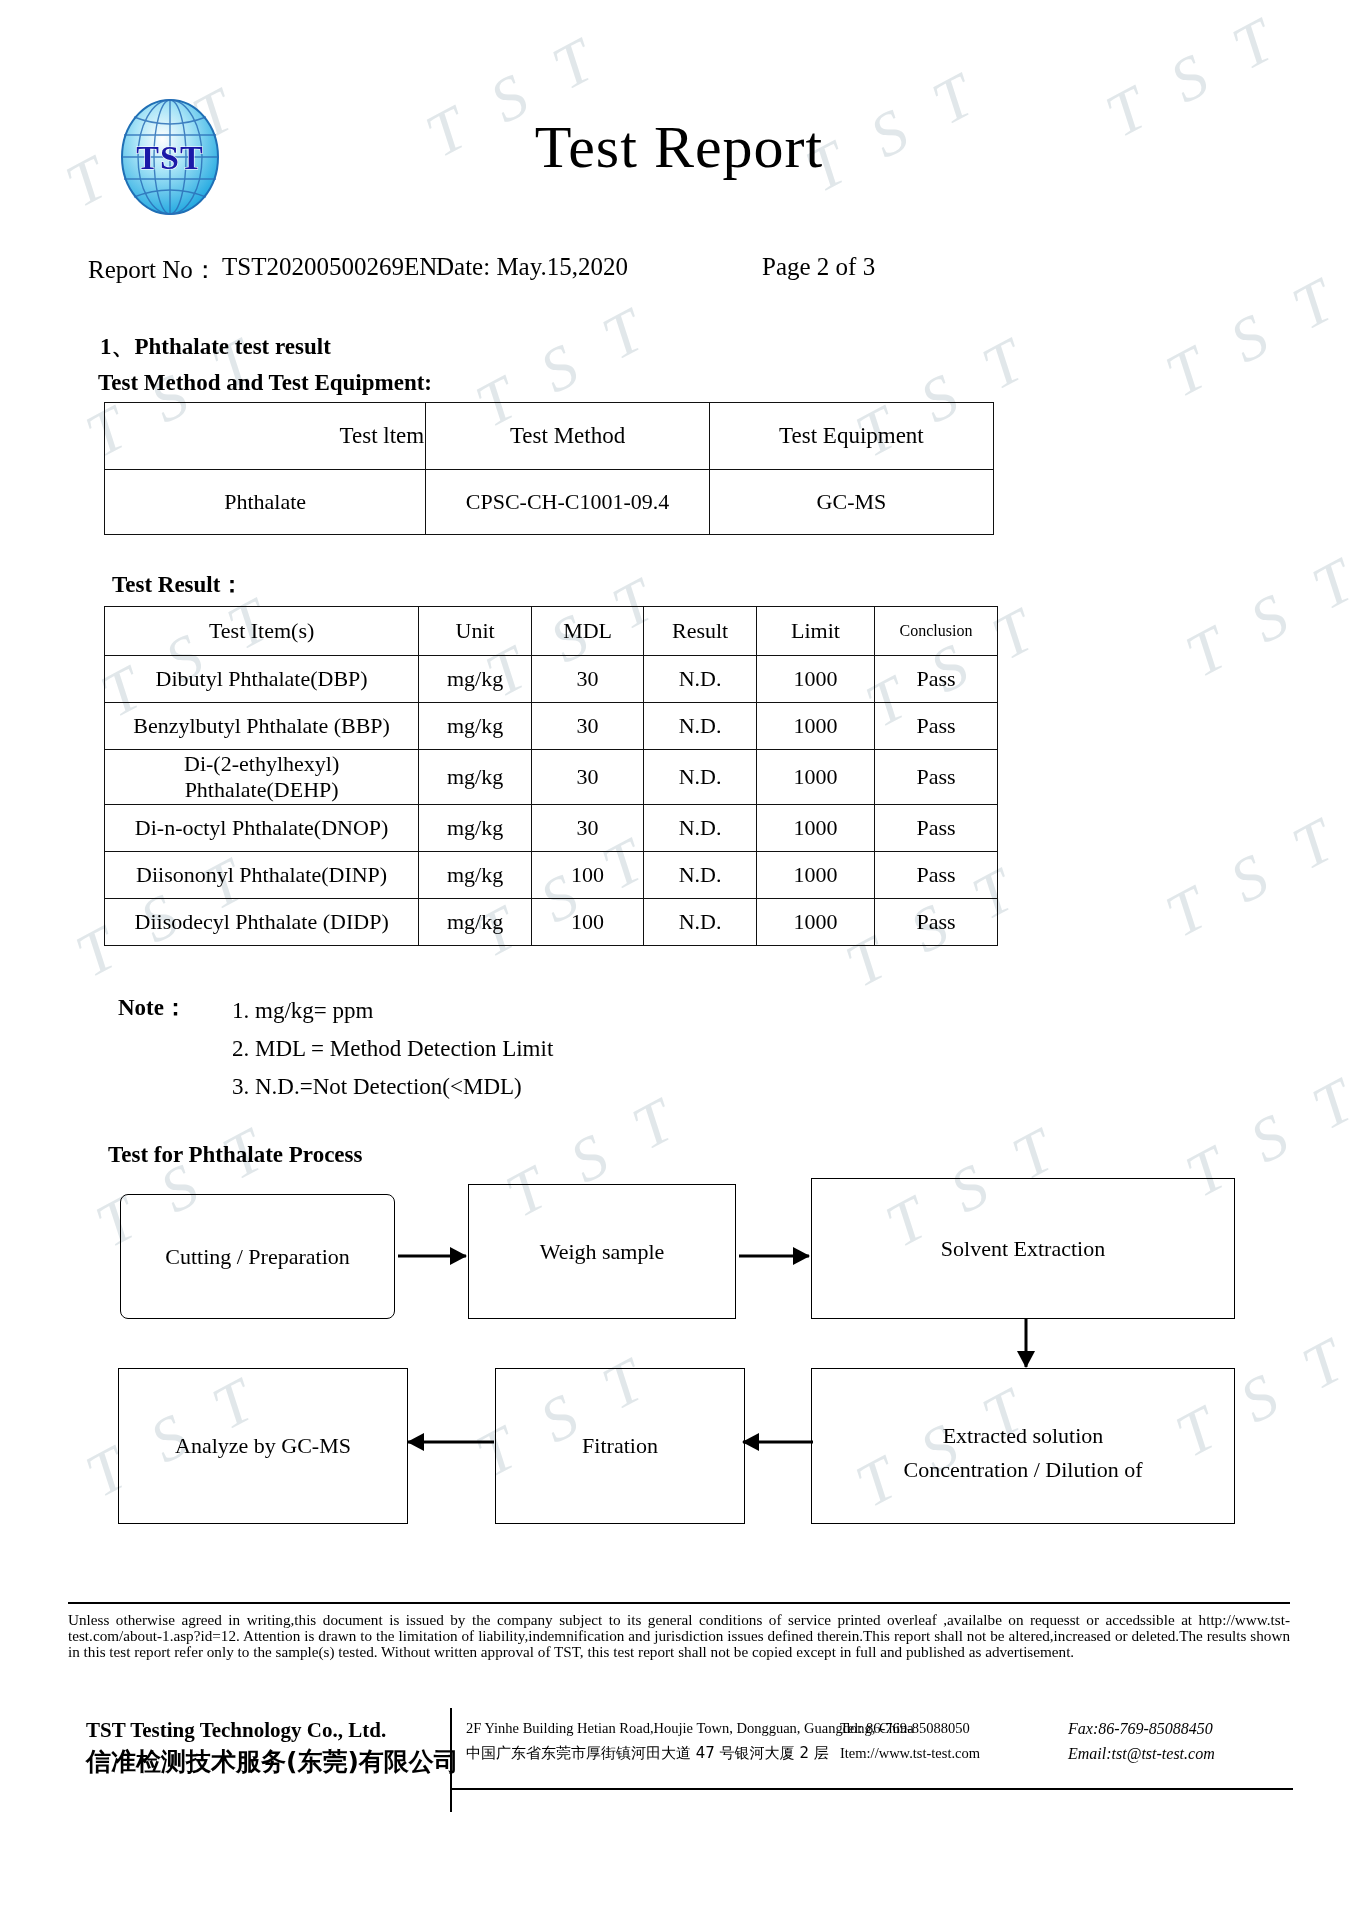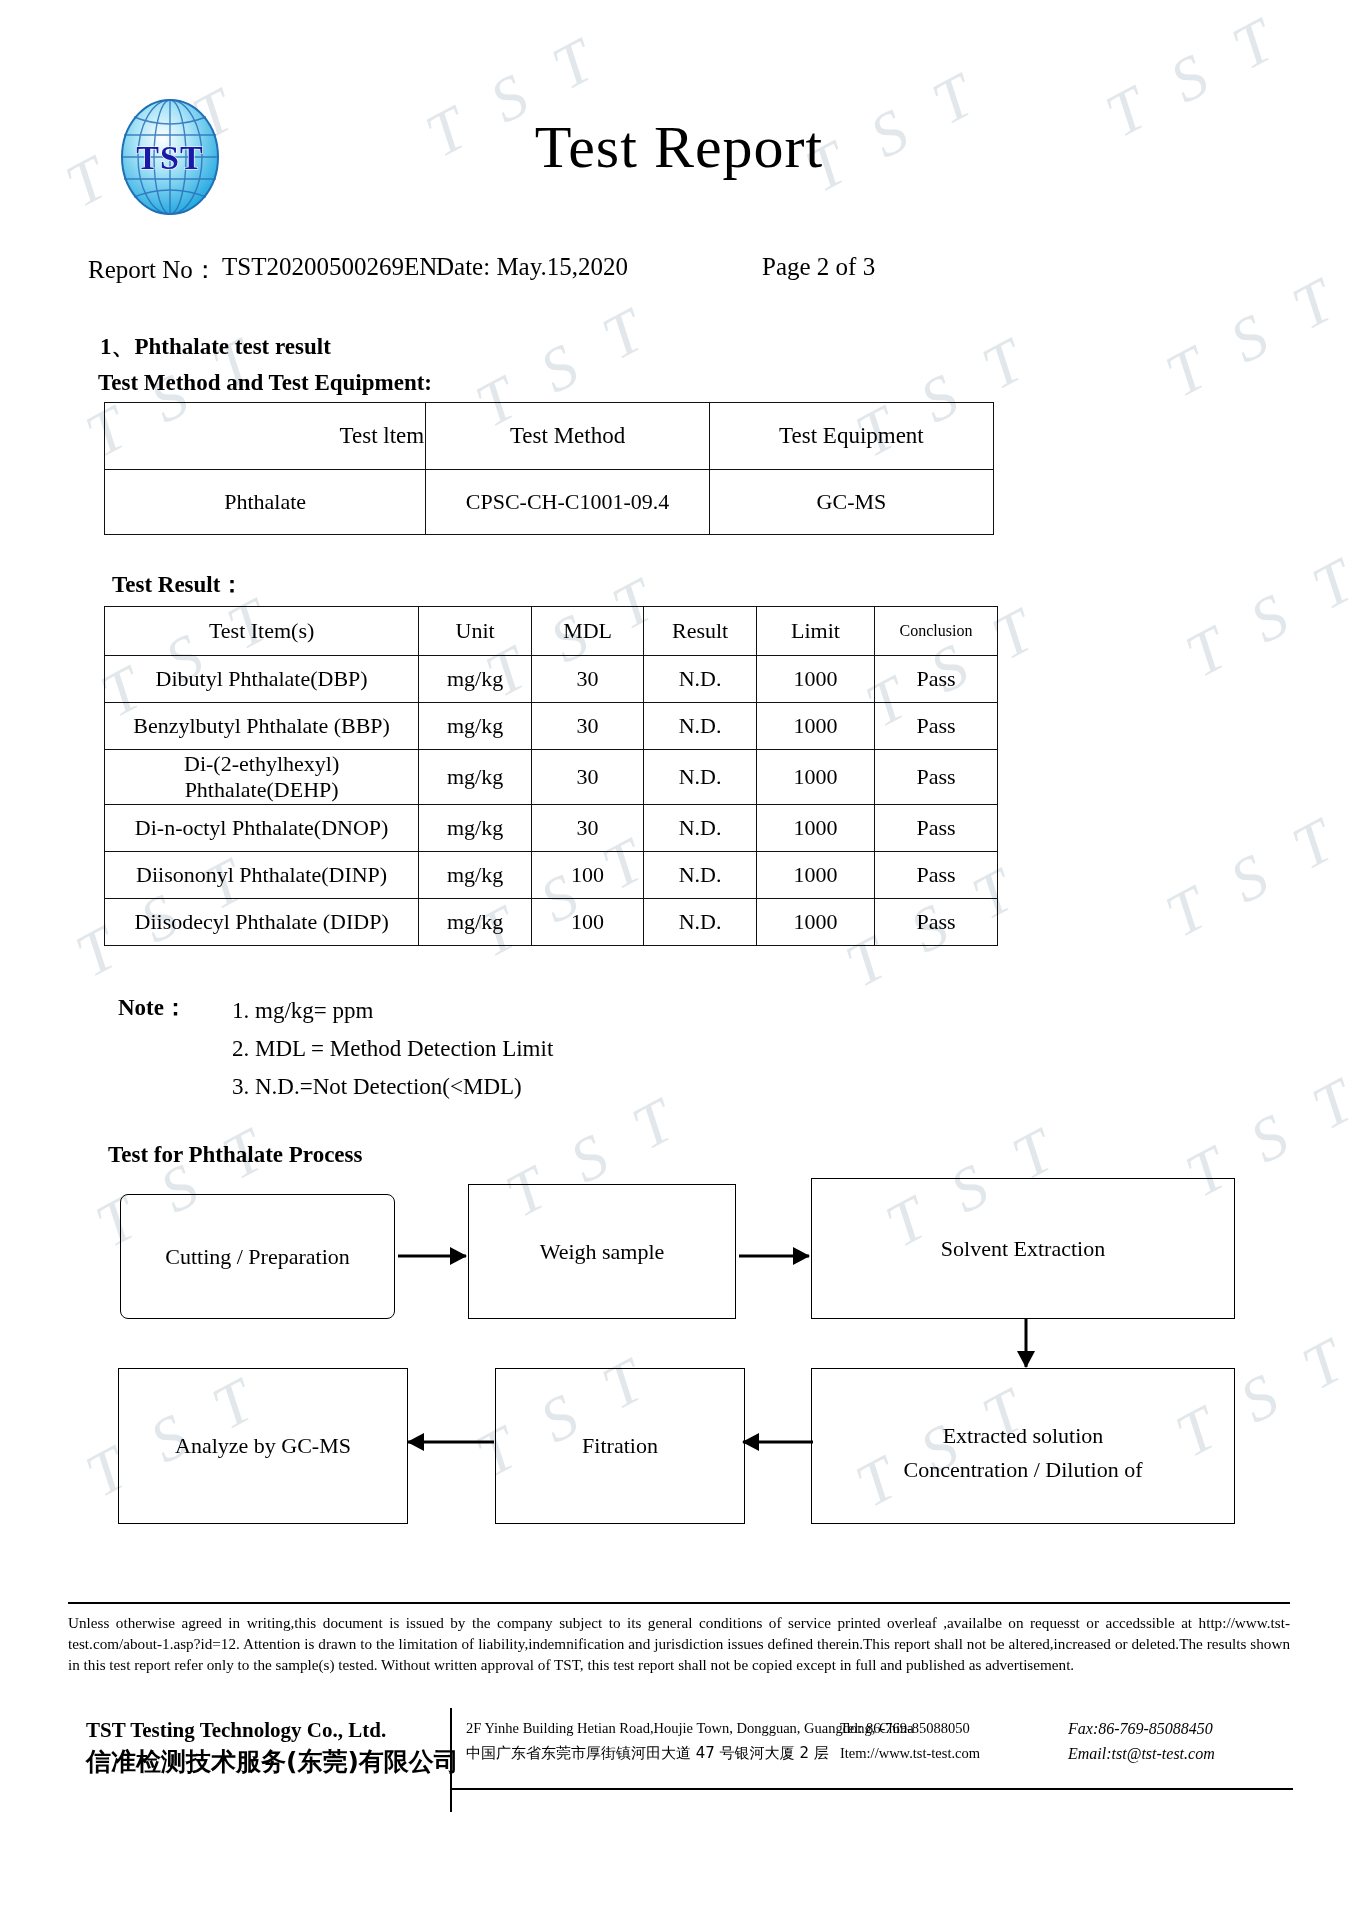--- a/index.html
+++ b/index.html
@@ -205,21 +205,21 @@
     transform: translateX(-50%);
   }
 
   
   .disclaimer {
     position: absolute;
     left: 68px;
     top: 1612px;
     width: 1222px;
     font-size: 15.2px;
-    line-height: 21px;
+    line-height: 16px;
     text-align: justify;
     font-family: "Liberation Serif", serif;
   }
   .foot-rule {
     position: absolute;
     left: 68px;
     top: 1602px;
     width: 1222px;
     height: 2px;
     background: #000;

